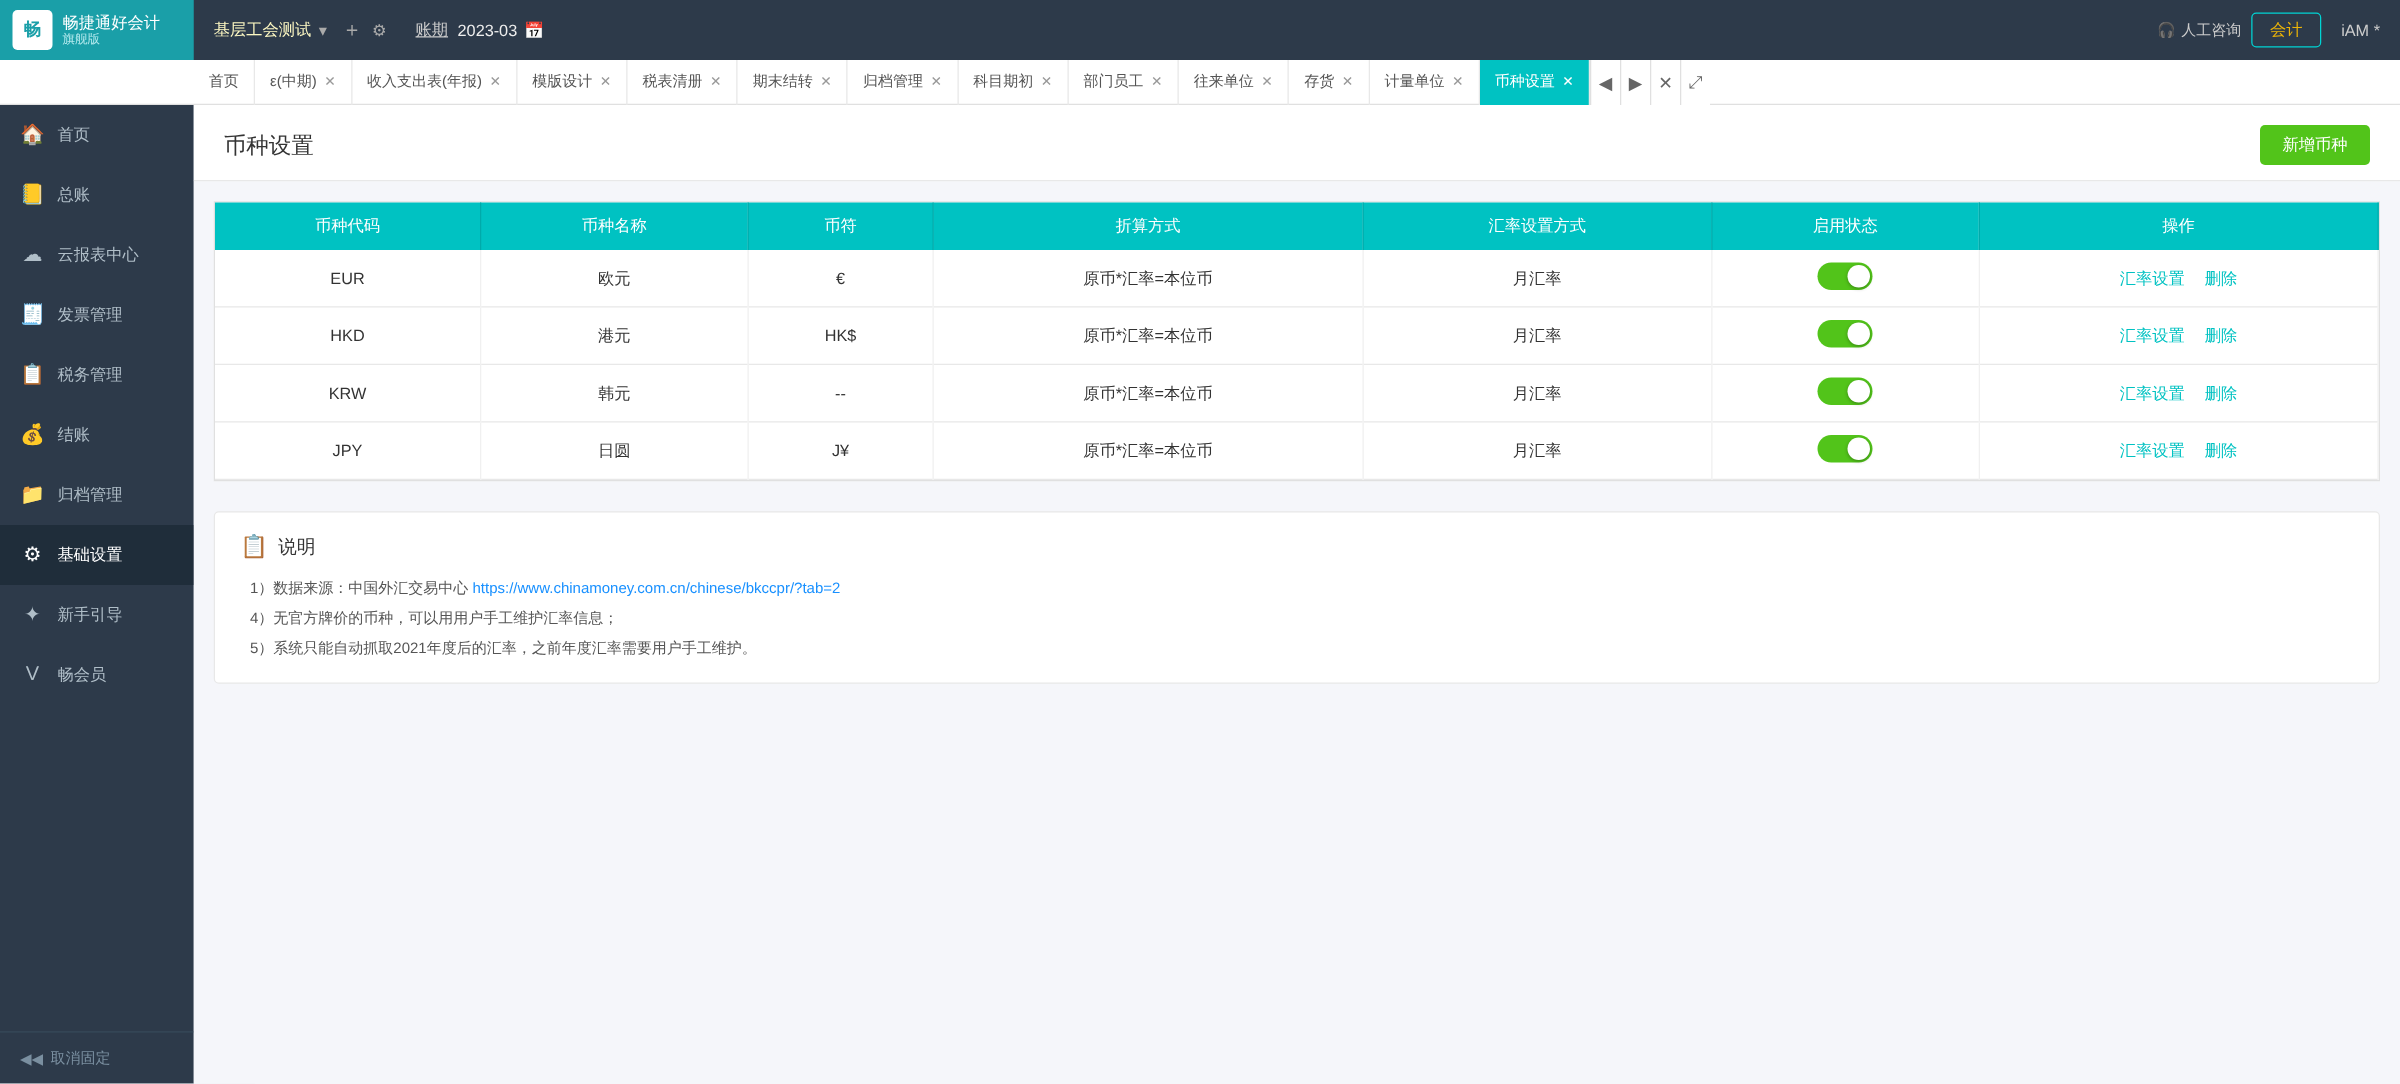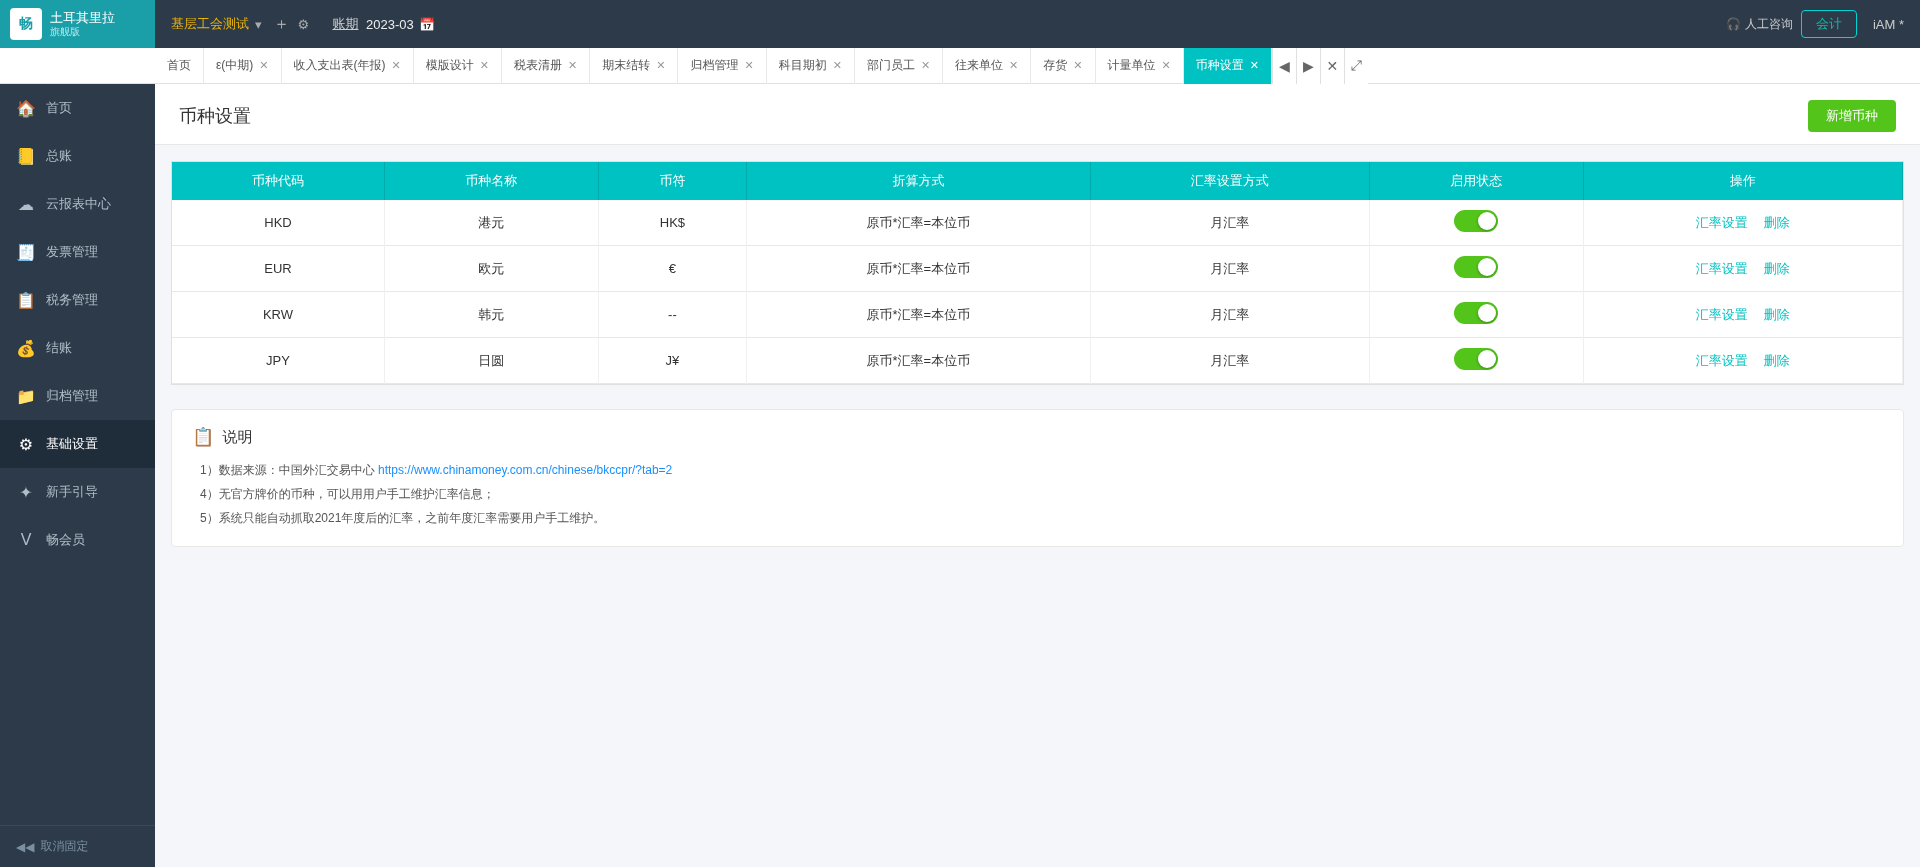--- a/index.html
+++ b/index.html
@@ -6,31 +6,31 @@
     body { font-family: 'Microsoft YaHei', Arial, sans-serif; font-size: 13px; background: #f0f2f5; width: 1920px; height: 867px; overflow: hidden; display: flex; flex-direction: column; }
 
     
     .top-bar { height: 48px; background: #2d3a4a; display: flex; align-items: center; padding: 0 0 0 0; flex-shrink: 0; }
     .logo-area { width: 155px; height: 48px; background: #1a9fa8; display: flex; align-items: center; padding: 0 10px; flex-shrink: 0; }
     .logo-icon { width: 32px; height: 32px; background: #fff; border-radius: 4px; display: flex; align-items: center; justify-content: center; margin-right: 8px; flex-shrink: 0; }
     .logo-icon span { color: #1a9fa8; font-size: 14px; font-weight: bold; }
     .logo-text { color: #fff; font-size: 13px; line-height: 1.2; }
     .logo-text .sub { font-size: 10px; color: #b0e8ec; }
     .org-area { display: flex; align-items: center; padding: 0 16px; color: #ccc; font-size: 13px; flex: 1; }
-    .org-name { color: #eab308; }
+    .org-name { color: #fef9c3; }
     .org-dropdown { color: #aaa; margin-left: 6px; cursor: pointer; }
     .org-add { margin-left: 12px; color: #aaa; cursor: pointer; font-size: 16px; }
     .org-settings { margin-left: 8px; color: #aaa; cursor: pointer; }
     .period-area { display: flex; align-items: center; color: #ccc; margin-left: 16px; font-size: 13px; }
     .period-label { margin-right: 4px; text-decoration: underline; }
     .period-value { color: #eee; }
     .period-calendar { margin-left: 6px; color: #4fc; cursor: pointer; }
     .top-right { display: flex; align-items: center; margin-left: auto; padding-right: 8px; gap: 8px; }
     .help-btn { display: flex; align-items: center; color: #ccc; font-size: 12px; cursor: pointer; gap: 4px; }
-    .kuaiji-btn { background: transparent; border: 1.5px solid #00d4d4; color: #14b8a6; padding: 4px 14px; border-radius: 4px; cursor: pointer; font-size: 13px; }
+    .kuaiji-btn { background: transparent; border: 1.5px solid #00d4d4; color: #eab308; padding: 4px 14px; border-radius: 4px; cursor: pointer; font-size: 13px; }
     .user-area { color: #ccc; font-size: 13px; padding: 0 8px; }
 
     
     .tab-bar { height: 36px; background: #fff; display: flex; align-items: center; border-bottom: 1px solid #e0e0e0; flex-shrink: 0; padding-left: 155px; position: relative; }
     .tab-item { display: flex; align-items: center; height: 36px; padding: 0 12px; font-size: 12px; color: #555; cursor: pointer; border-right: 1px solid #e8e8e8; white-space: nowrap; position: relative; flex-shrink: 0; }
     .tab-item .close-x { margin-left: 6px; color: #999; font-size: 11px; }
     .tab-item.active { background: #00c2c2; color: #fff; }
     .tab-item.active .close-x { color: #fff; }
     .tab-nav-btn { width: 24px; height: 36px; display: flex; align-items: center; justify-content: center; background: #fff; border-left: 1px solid #e0e0e0; cursor: pointer; color: #666; font-size: 14px; flex-shrink: 0; }
 
@@ -80,21 +80,21 @@
   </style>
 </head>
 <body>
 
 <div class="top-bar">
   <div class="logo-area">
     <div class="logo-icon">
       <span>畅</span>
     </div>
     <div class="logo-text">
-      <div>土耳其里拉</div>
+      <div>畅捷通好会计</div>
       <div class="sub">旗舰版</div>
     </div>
   </div>
 
   <div class="org-area">
     <span class="org-name">基层工会测试</span>
     <span class="org-dropdown">▾</span>
     <span class="org-add">＋</span>
     <span class="org-settings">⚙</span>
     <span class="period-area">
@@ -199,36 +199,36 @@
               <th>币种名称</th>
               <th>币符</th>
               <th>折算方式</th>
               <th>汇率设置方式</th>
               <th>启用状态</th>
               <th>操作</th>
             </tr>
           </thead>
         <tbody id="table-body">
             <tr>
+              <td>EUR</td>
+              <td>欧元</td>
+              <td>€</td>
+              <td>原币*汇率=本位币</td>
+              <td>月汇率</td>
+              <td><div class="toggle">
+                  <div class="toggle-track">
+                    <div class="toggle-thumb"></div>
+                  </div>
+                </div></td>
+              <td><a class="action-link">汇率设置</a><a class="action-delete">删除</a></td>
+            </tr>
+            <tr>
               <td>HKD</td>
               <td>港元</td>
               <td>HK$</td>
-              <td>原币*汇率=本位币</td>
-              <td>月汇率</td>
-              <td><div class="toggle">
-                  <div class="toggle-track">
-                    <div class="toggle-thumb"></div>
-                  </div>
-                </div></td>
-              <td><a class="action-link">汇率设置</a><a class="action-delete">删除</a></td>
-            </tr>
-            <tr>
-              <td>EUR</td>
-              <td>欧元</td>
-              <td>€</td>
               <td>原币*汇率=本位币</td>
               <td>月汇率</td>
               <td><div class="toggle">
                   <div class="toggle-track">
                     <div class="toggle-thumb"></div>
                   </div>
                 </div></td>
               <td><a class="action-link">汇率设置</a><a class="action-delete">删除</a></td>
             </tr>
             <tr>

